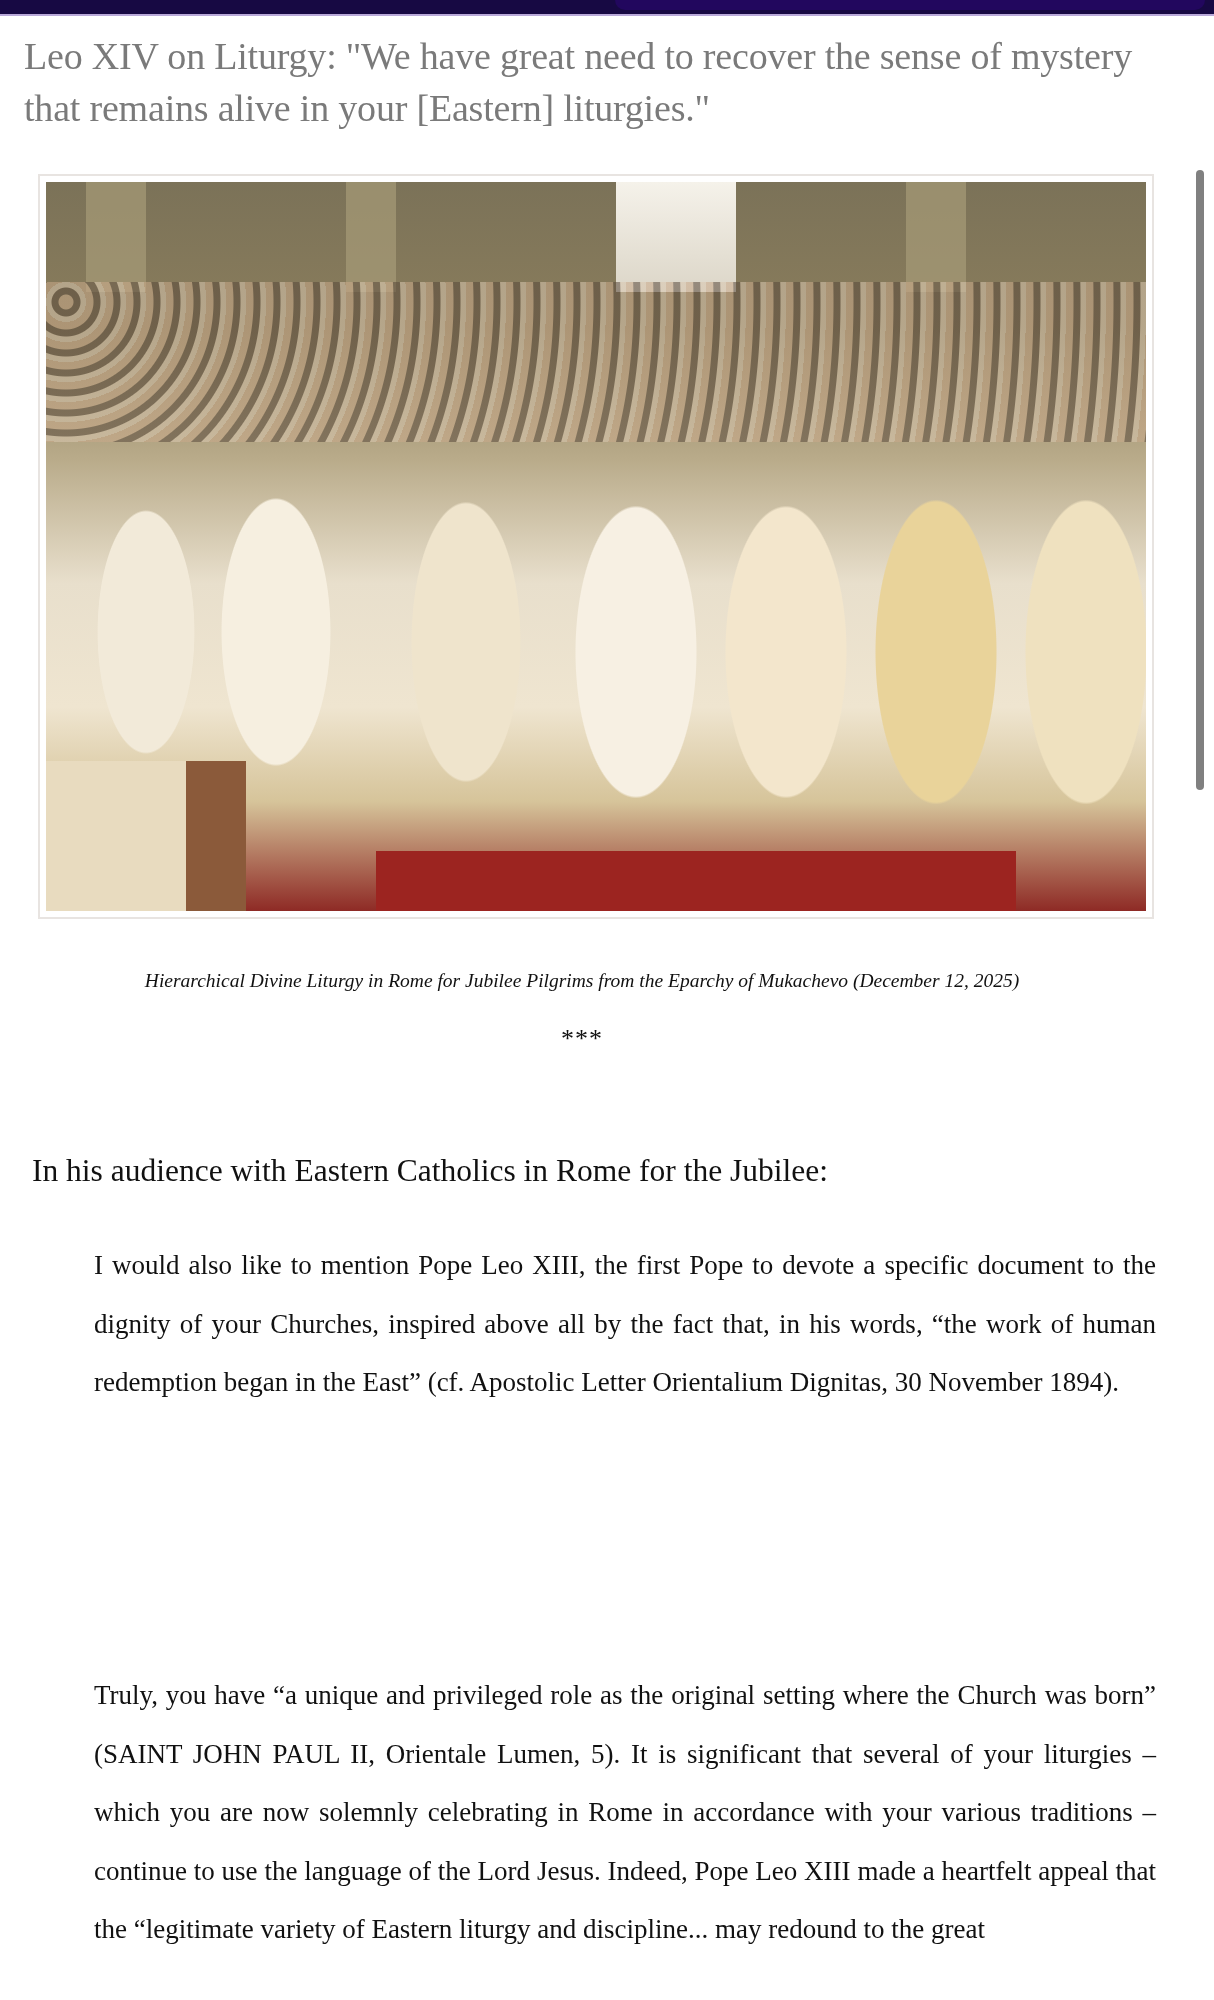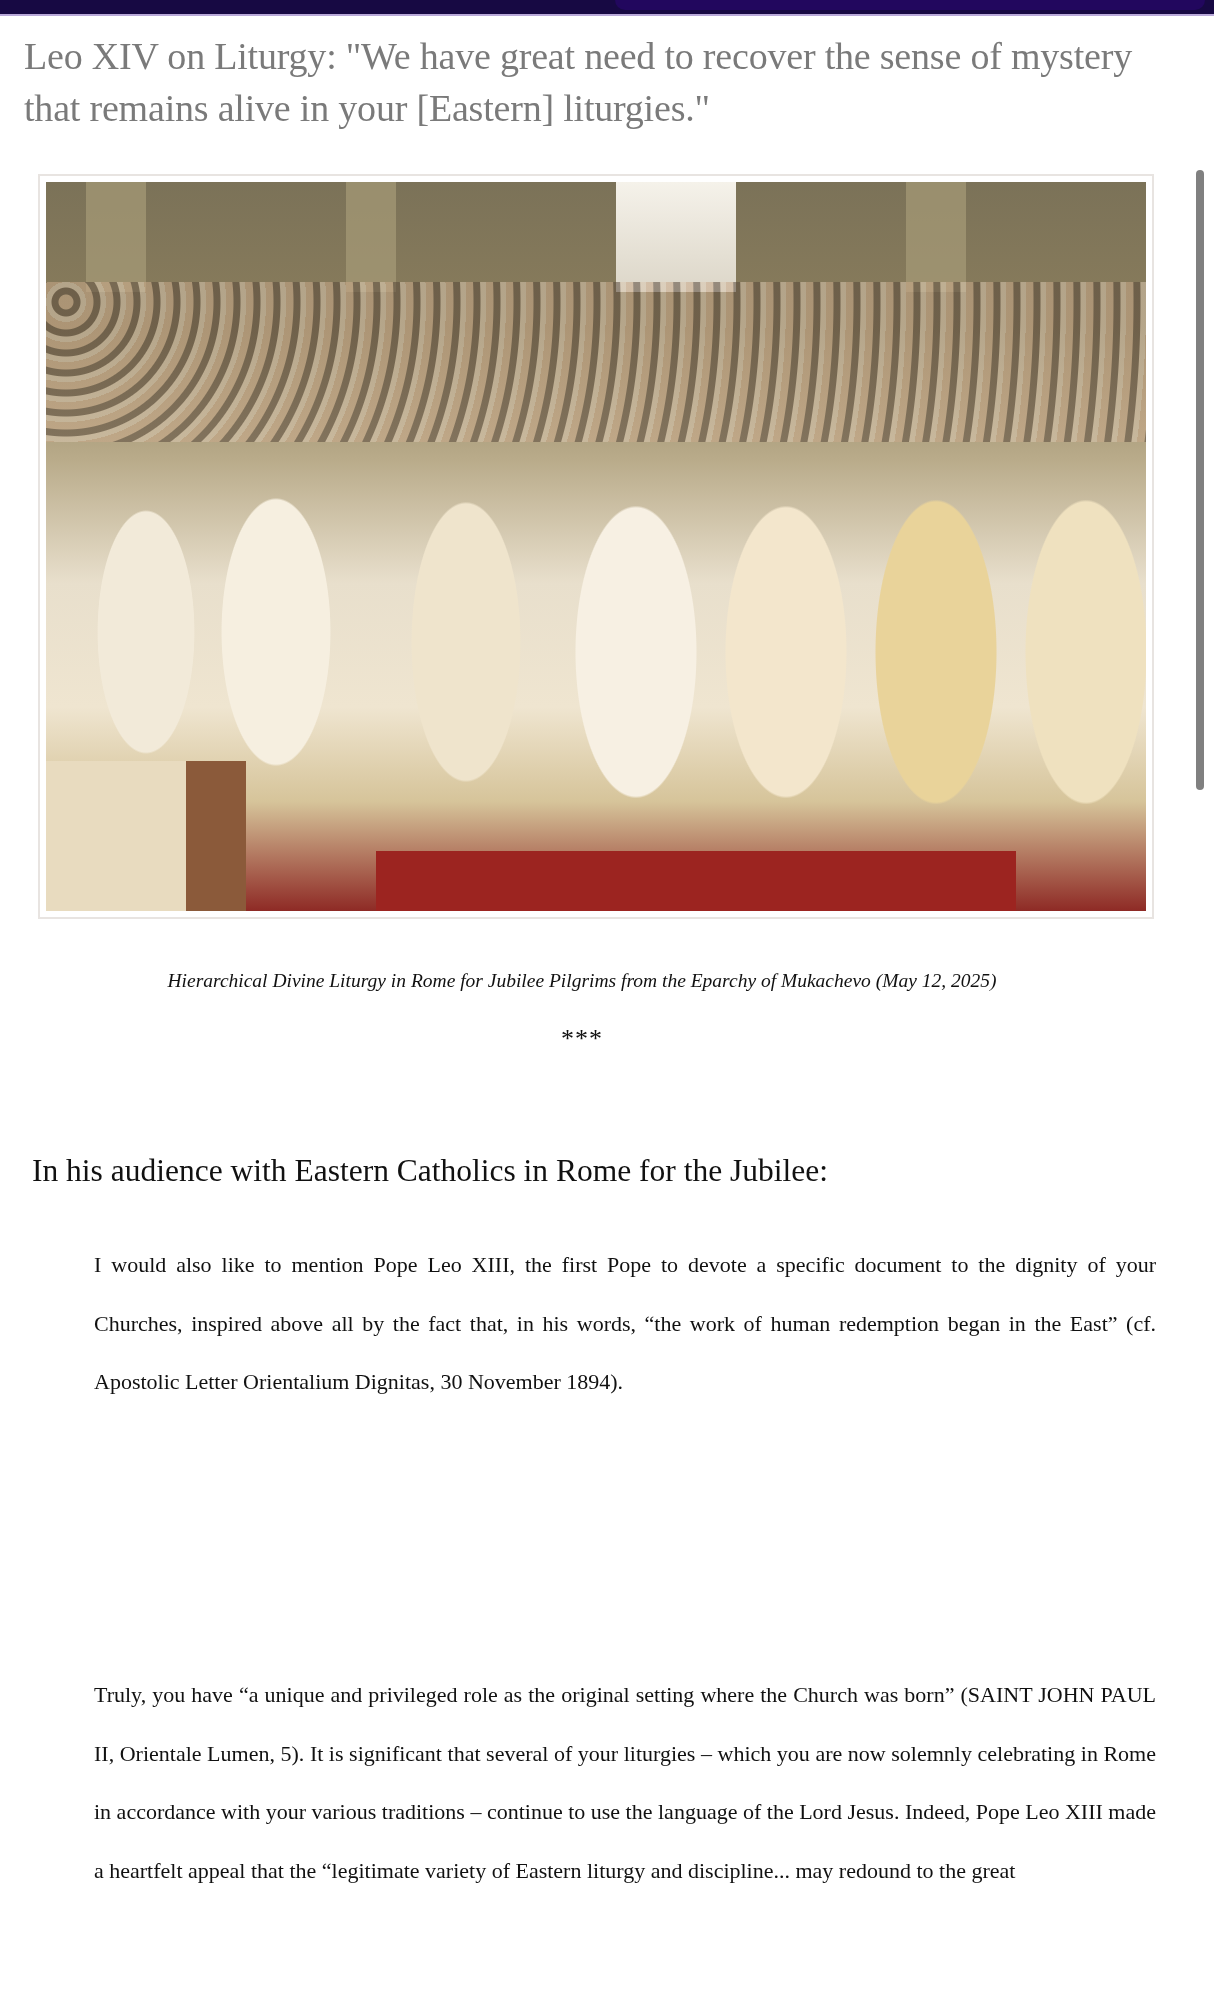--- a/index.html
+++ b/index.html
@@ -88,21 +88,21 @@
     }
     .intro {
       position: absolute; left: 24px; top: 1142px; width: 1140px;
       font-size: 31.5px; line-height: 42px;
       color: #111111;
       margin: 8px;
     }
     .quote {
       position: absolute; left: 94px; width: 1062px;
       margin: 0;
-      font-size: 22px; line-height: 58.6px;
+      font-size: 27px; line-height: 58.6px;
       color: #111111;
       text-align: justify;
       font-family: Liberation Serif, serif;
     }
     .quote.q1 { top: 1236px; }
     .quote.q2 { top: 1666px; }
     .scrollbar {
       position: absolute; left: 1196px; top: 170px; width: 8px; height: 620px;
       background: #808080;
       border-radius: 4px;
@@ -123,21 +123,21 @@
     <div class="pillar" style="left:300px;width:50px"></div>
     <div class="pillar" style="left:860px;width:60px"></div>
     <div class="door"></div>
     <div class="crowd"></div>
     <div class="vestments"></div>
     <div class="carpet"></div>
     <div class="lectern"></div>
   </div>
 </div>
 
-<p class="caption">Hierarchical Divine Liturgy in Rome for Jubilee Pilgrims from the Eparchy of Mukachevo (May 12, 2025)</p>
+<p class="caption">Hierarchical Divine Liturgy in Rome for Jubilee Pilgrims from the Eparchy of Mukachevo (December 12, 2025)</p>
 
 <p class="separator">***</p>
 
 <p class="intro">In his audience with Eastern Catholics in Rome for the Jubilee:</p>
 
 <blockquote class="quote q1">I would also like to mention Pope Leo XIII, the first Pope to devote a specific document to the dignity of your Churches, inspired above all by the fact that, in his words, “the work of human redemption began in the East” (cf. Apostolic Letter Orientalium Dignitas, 30 November 1894).</blockquote>
 
 <blockquote class="quote q2">Truly, you have “a unique and privileged role as the original setting where the Church was born” (SAINT JOHN PAUL II, Orientale Lumen, 5). It is significant that several of your liturgies – which you are now solemnly celebrating in Rome in accordance with your various traditions – continue to use the language of the Lord Jesus. Indeed, Pope Leo XIII made a heartfelt appeal that the “legitimate variety of Eastern liturgy and discipline... may redound to the great</blockquote>
 
 <div class="scrollbar"></div>

